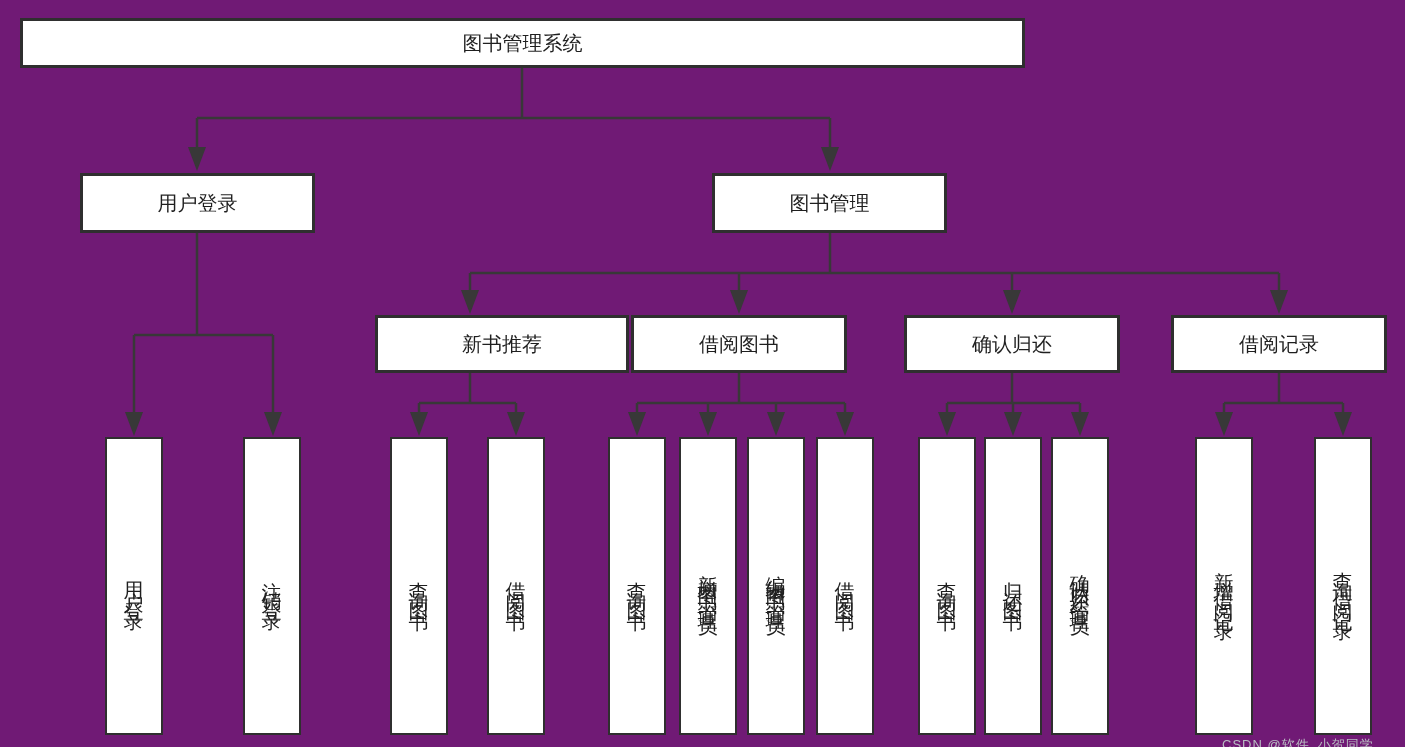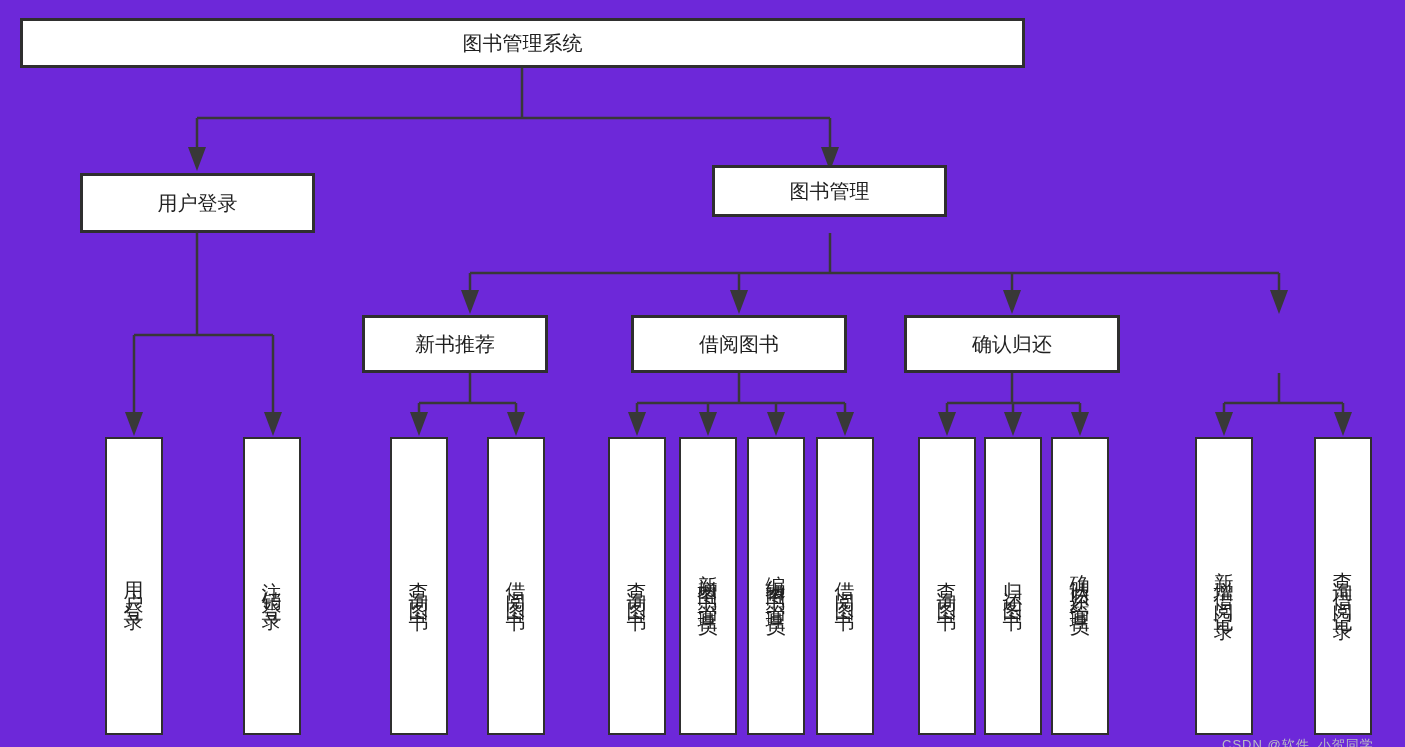--- a/index.html
+++ b/index.html
@@ -1,20 +1,20 @@
 <!DOCTYPE html>
 <html><head>
 <meta charset="utf-8">
 <style>
   html, body { margin: 0; padding: 0; background: #ffffff; }
   #canvas {
     position: relative;
     width: 1405px;
     height: 747px;
-    background: #6d28d9;
+    background: #701a75;
     overflow: hidden;
     font-family: "Liberation Sans", sans-serif;
   }
   #connectors {
     position: absolute;
     left: 0; top: 0;
     width: 1405px; height: 747px;
     z-index: 1;
   }
   .n {
@@ -88,32 +88,35 @@
     </g>
   </svg>
 
   <div class="n h" style="left:20px; top:18px; width:1005px; height:50px">
     <span>图书管理系统</span>
   </div>
 
   <div class="n h" style="left:80px; top:173px; width:235px; height:60px">
     <span>用户登录</span>
   </div>
-  <div class="n h" style="left:712px; top:165px; width:235px; height:52px">
+  <div class="n h" style="left:712px; top:173px; width:235px; height:60px">
     <span>图书管理</span>
   </div>
 
-  <div class="n h" style="left:362px; top:315px; width:186px; height:58px">
+  <div class="n h" style="left:375px; top:315px; width:254px; height:58px">
     <span>新书推荐</span>
   </div>
   <div class="n h" style="left:631px; top:315px; width:216px; height:58px">
     <span>借阅图书</span>
   </div>
   <div class="n h" style="left:904px; top:315px; width:216px; height:58px">
     <span>确认归还</span>
+  </div>
+  <div class="n h" style="left:1171px; top:315px; width:216px; height:58px">
+    <span>借阅记录</span>
   </div>
 
   <div class="n v" style="left:105px; top:437px; width:58px; height:298px">
     <span>用户登录</span>
   </div>
   <div class="n v" style="left:243px; top:437px; width:58px; height:298px">
     <span>注销登录</span>
   </div>
 
   <div class="n v" style="left:390px; top:437px; width:58px; height:298px">

